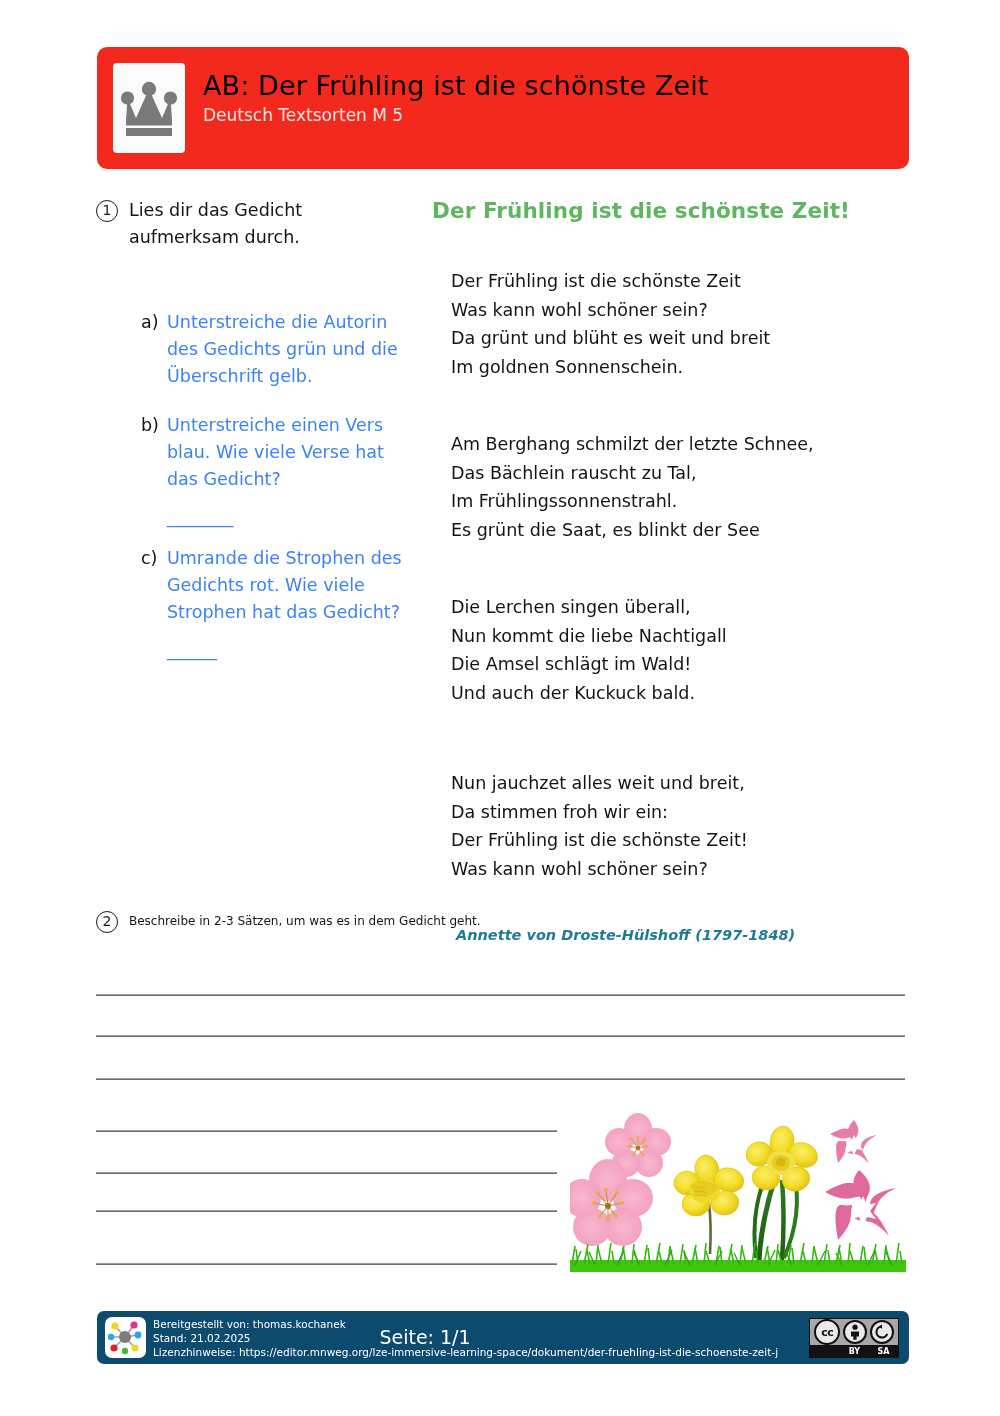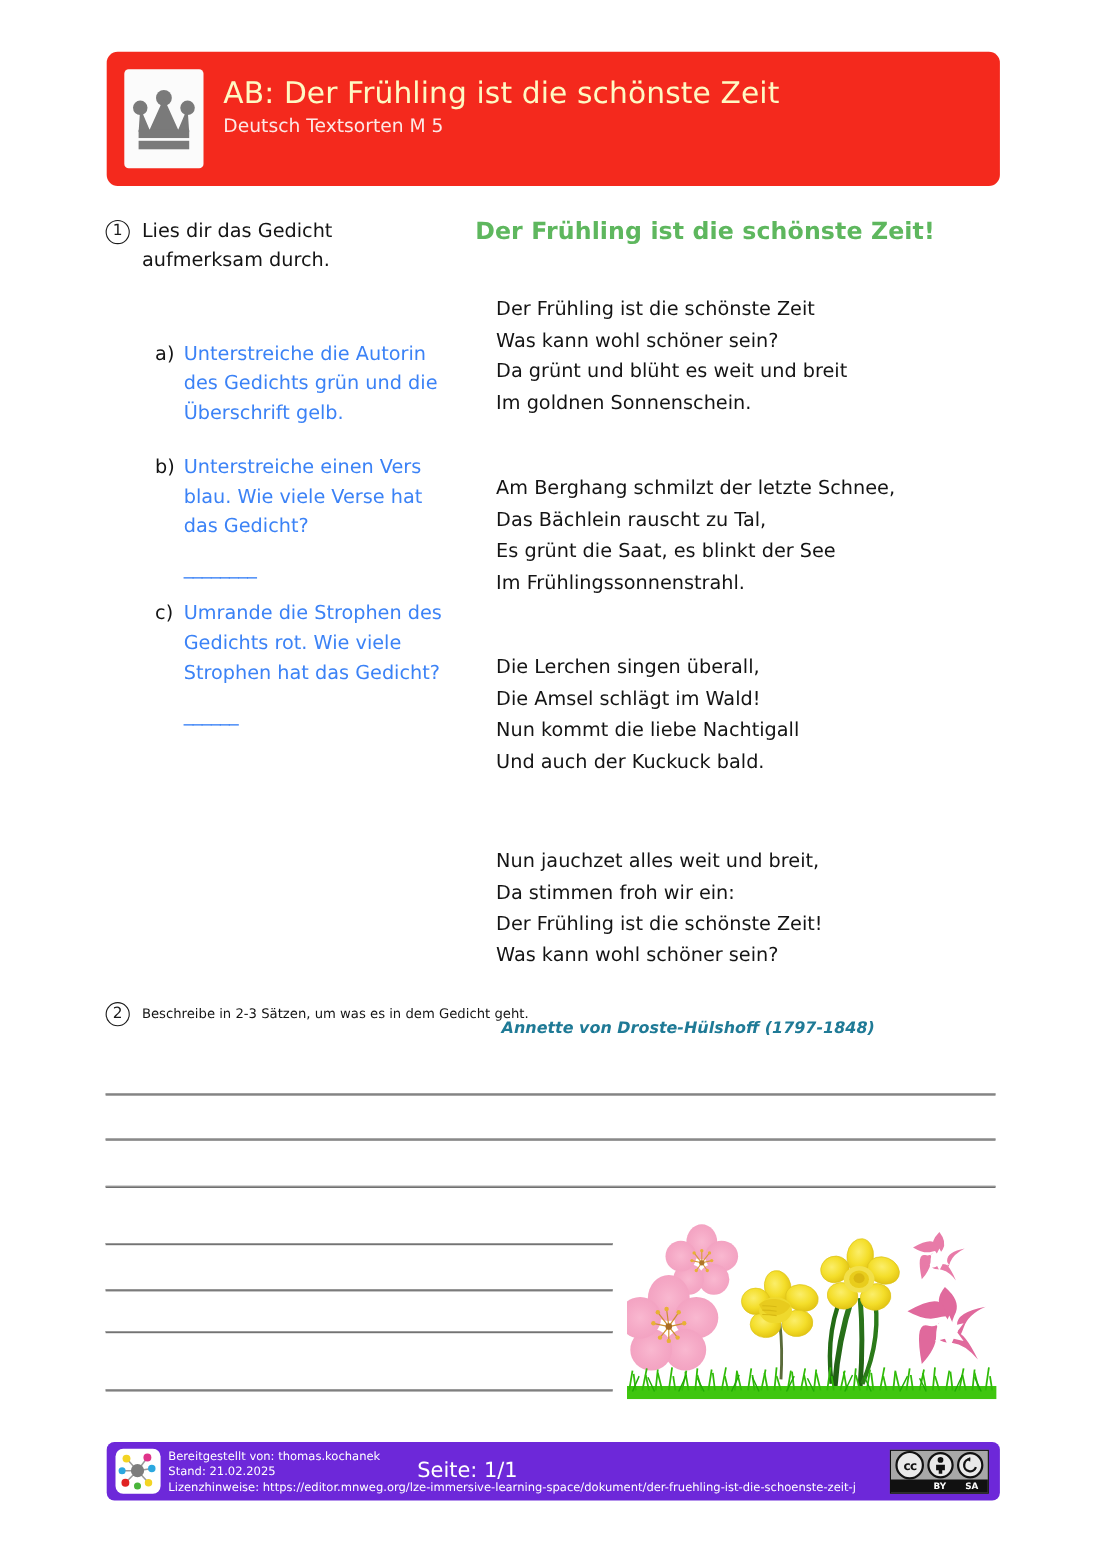--- a/index.html
+++ b/index.html
@@ -42,21 +42,21 @@
     justify-content: center;
     flex: 0 0 auto;
   }
   #header-text {
     margin: 22px 0 0 18px;
     display: flex;
     flex-direction: column;
     justify-content: flex-start;
   }
   #header-title {
-    color: #fef9c3;
+    color: #000000;
     font-size: 27px;
     font-weight: 400;
     line-height: 34px;
     letter-spacing: 0.1px;
     white-space: nowrap;
   }
   #header-subtitle {
     color: #fde8e6;
     font-size: 17px;
     font-weight: 400;
@@ -182,21 +182,21 @@
     height: 164px;
   }
 
   
   #footer {
     position: absolute;
     left: 97px;
     top: 1311px;
     width: 812px;
     height: 53px;
-    background: #6d28d9;
+    background: #0c4a6e;
     border-radius: 7px;
   }
   #footer-logo {
     position: absolute;
     left: 8px;
     top: 6px;
     width: 41px;
     height: 41px;
     background: #ffffff;
     border-radius: 7px;
@@ -329,28 +329,28 @@
     <div class="stanza" id="stanza-1">
       <div>Der Frühling ist die schönste Zeit</div>
       <div>Was kann wohl schöner sein?</div>
       <div>Da grünt und blüht es weit und breit</div>
       <div>Im goldnen Sonnenschein.</div>
     </div>
 
     <div class="stanza" id="stanza-2">
       <div>Am Berghang schmilzt der letzte Schnee,</div>
       <div>Das Bächlein rauscht zu Tal,</div>
+      <div>Im Frühlingssonnenstrahl.</div>
       <div>Es grünt die Saat, es blinkt der See</div>
-      <div>Im Frühlingssonnenstrahl.</div>
     </div>
 
     <div class="stanza" id="stanza-3">
       <div>Die Lerchen singen überall,</div>
+      <div>Nun kommt die liebe Nachtigall</div>
       <div>Die Amsel schlägt im Wald!</div>
-      <div>Nun kommt die liebe Nachtigall</div>
       <div>Und auch der Kuckuck bald.</div>
     </div>
 
     <div class="stanza" id="stanza-4">
       <div>Nun jauchzet alles weit und breit,</div>
       <div>Da stimmen froh wir ein:</div>
       <div>Der Frühling ist die schönste Zeit!</div>
       <div>Was kann wohl schöner sein?</div>
     </div>
 

